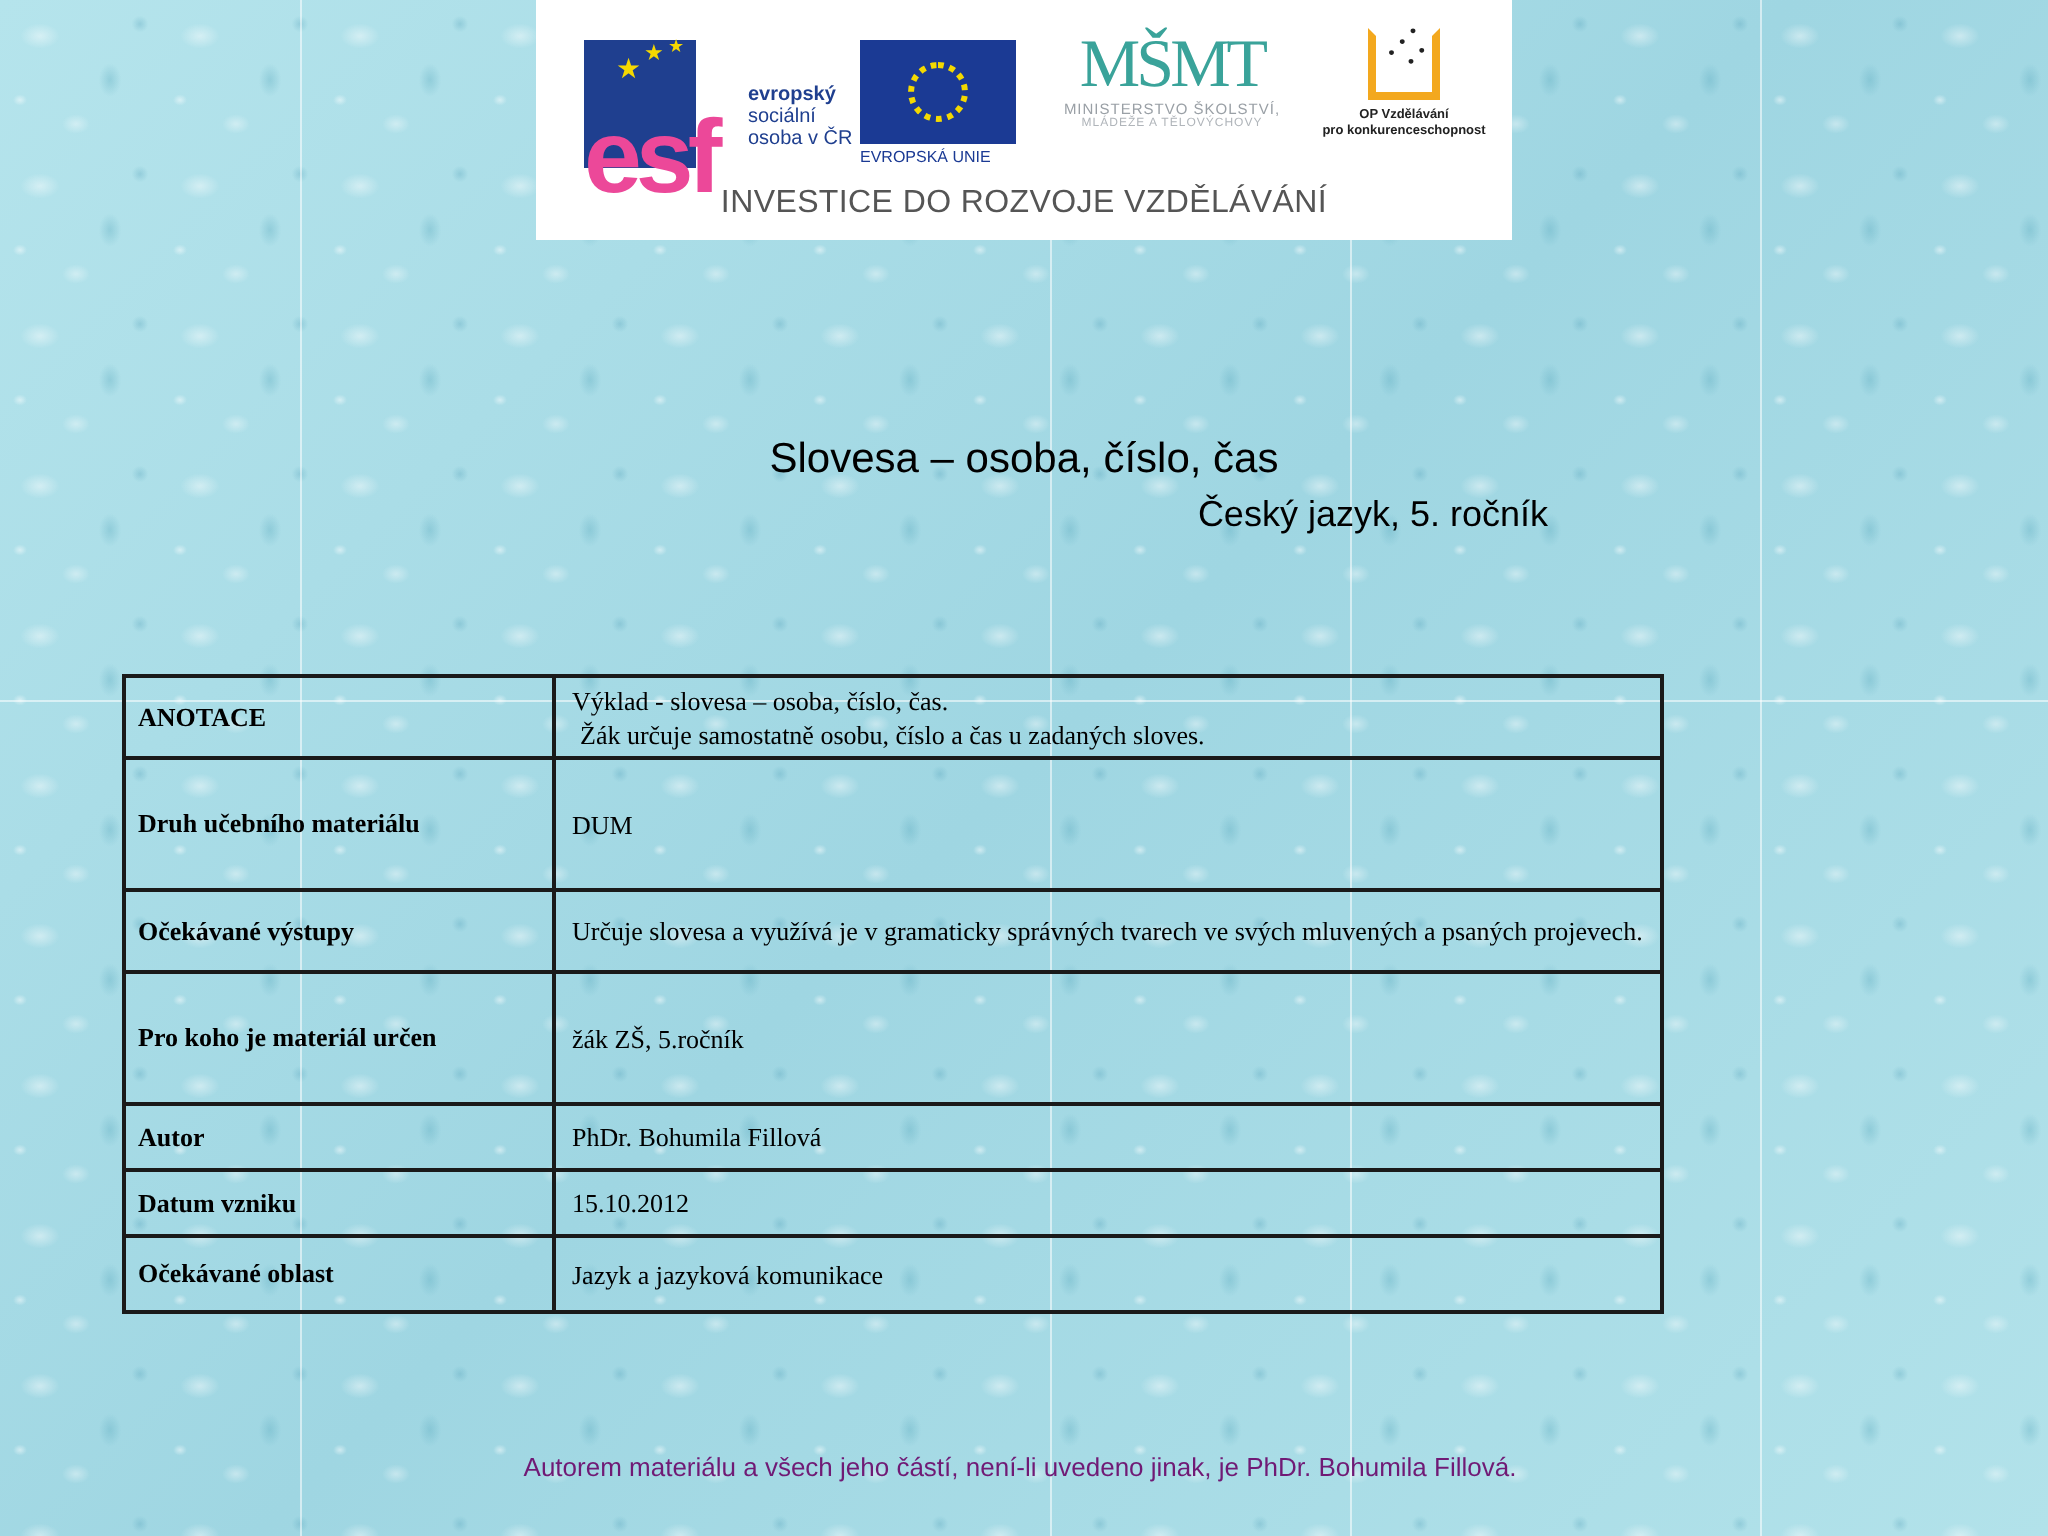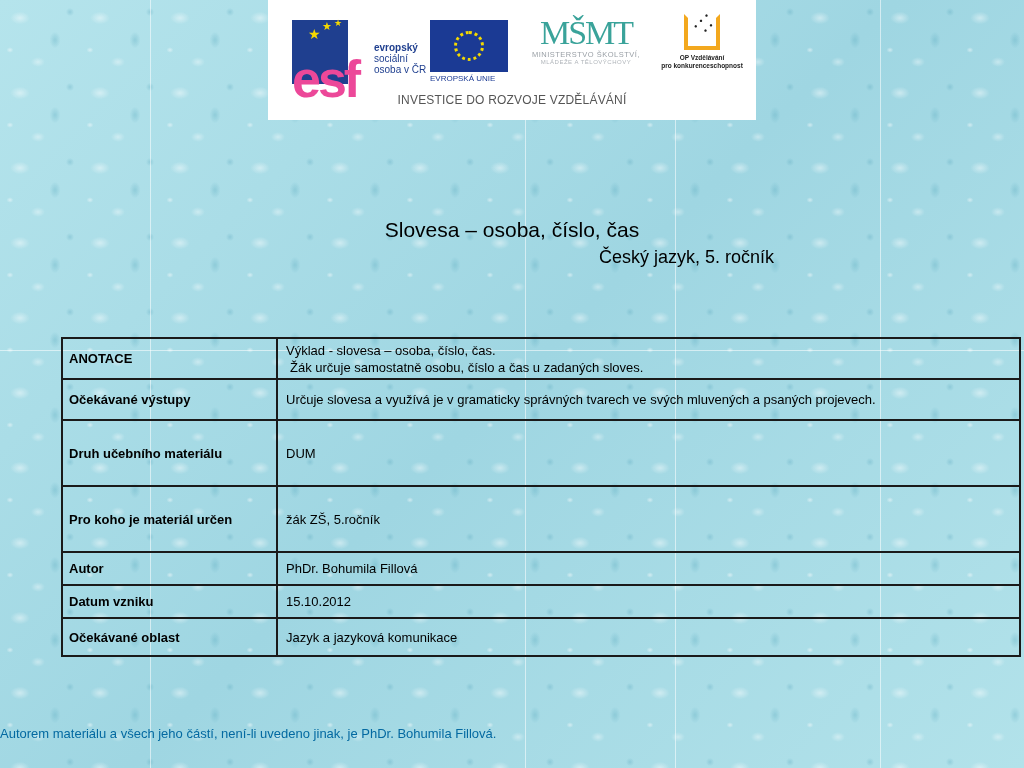--- a/index.html
+++ b/index.html
@@ -39,35 +39,35 @@
   .msmt { left: 248px; top: 16px; width: 140px; height: 70px; text-align: center; }
   .msmt .mark { font-size: 34px; color: #3aa39a; letter-spacing: -2px; line-height: 34px; font-family: "Liberation Serif", serif; }
   .msmt .cap1 { font-size: 7.5px; color: #9aa0a6; letter-spacing: 0.5px; white-space: nowrap; }
   .msmt .cap2 { font-size: 6px; color: #b0b5ba; letter-spacing: 0.5px; white-space: nowrap; }
 
   .opvk { left: 388px; top: 14px; width: 92px; height: 72px; text-align: center; }
   .opvk .box { position: relative; width: 36px; height: 36px; margin: 0 auto; border-left: 4px solid #f3a81e; border-bottom: 4px solid #f3a81e; border-top: 4px solid #f3a81e; border-right: 4px solid #f3a81e; border-top-color: transparent; box-sizing: border-box; }
   .opvk .dots { position: absolute; left: 6px; top: -4px; font-size: 9px; color: #222; transform: rotate(-45deg); letter-spacing: 1px; }
   .opvk .cap { font-size: 6.5px; font-weight: bold; color: #222; line-height: 8px; margin-top: 4px; }
 
-  .banner-caption { position: absolute; left: 0; right: 0; top: 93px; text-align: center; font-size: 12px; color: #555; letter-spacing: 0.2px; }
+  .banner-caption { position: absolute; left: 0; right: 0; top: 93px; text-align: center; font-size: 16px; color: #555; letter-spacing: 0.2px; }
 
   .title-block { position: absolute; left: 250px; width: 524px; top: 216px; text-align: center; color: #000; }
   .title { font-size: 21px; font-weight: normal; line-height: 28px; }
   .subtitle { font-size: 18px; line-height: 26px; text-align: right; }
   .code-line { font-size: 19px; line-height: 24px; }
 
   table.meta {
-    position: absolute; left: 61px; top: 337px; width: 960px;
-    border-collapse: collapse; font-size: 13px; color: #000;
+    position: absolute; left: 61px; top: 337px; width: 771px;
+    border-collapse: collapse; font-size: 13px; color: #000; font-family: Liberation Serif, serif;
   }
   table.meta td { border: 2px solid #1a1a1a; padding: 0 6px; vertical-align: middle; }
   table.meta td.k { width: 201px; font-weight: bold; }
   table.meta td.v { padding-left: 8px; line-height: 17px; }
-  .footer { position: absolute; left: 0; right: 4px; top: 726px; text-align: left; font-size: 13px; color: #0369a1; }
+  .footer { position: absolute; left: 0; right: 4px; top: 726px; text-align: center; font-size: 13px; color: #701a75; }
 </style>
 </head>
 <body>
 
 <div class="grid-line-v" style="left:150px"></div>
 <div class="grid-line-v" style="left:525px"></div>
 <div class="grid-line-v" style="left:675px"></div>
 <div class="grid-line-v" style="left:880px"></div>
 <div class="grid-line-h" style="top:350px"></div>
 
@@ -118,27 +118,27 @@
 
 <table class="meta">
   <tbody>
       <tr style="height:41px">
     <td class="k">ANOTACE</td>
     <td class="v">
       <div>Výklad -  slovesa – osoba, číslo, čas.</div>
       <div style="padding-left:4px">Žák určuje samostatně osobu, číslo a čas u zadaných sloves.</div>
     </td>
   </tr>
+  <tr style="height:66px">
+    <td class="k">Druh učebního materiálu</td>
+    <td class="v">DUM</td>
+  </tr>
   <tr style="height:41px">
     <td class="k">Očekávané výstupy</td>
     <td class="v">Určuje slovesa a využívá je v gramaticky správných tvarech ve svých   mluvených a psaných projevech.</td>
-  </tr>
-  <tr style="height:66px">
-    <td class="k">Druh učebního materiálu</td>
-    <td class="v">DUM</td>
   </tr>
   <tr style="height:66px">
     <td class="k">Pro koho je materiál určen</td>
     <td class="v">žák ZŠ, 5.ročník</td>
   </tr>
   <tr style="height:33px">
     <td class="k">Autor</td>
     <td class="v">PhDr. Bohumila Fillová</td>
   </tr>
   <tr style="height:33px">

